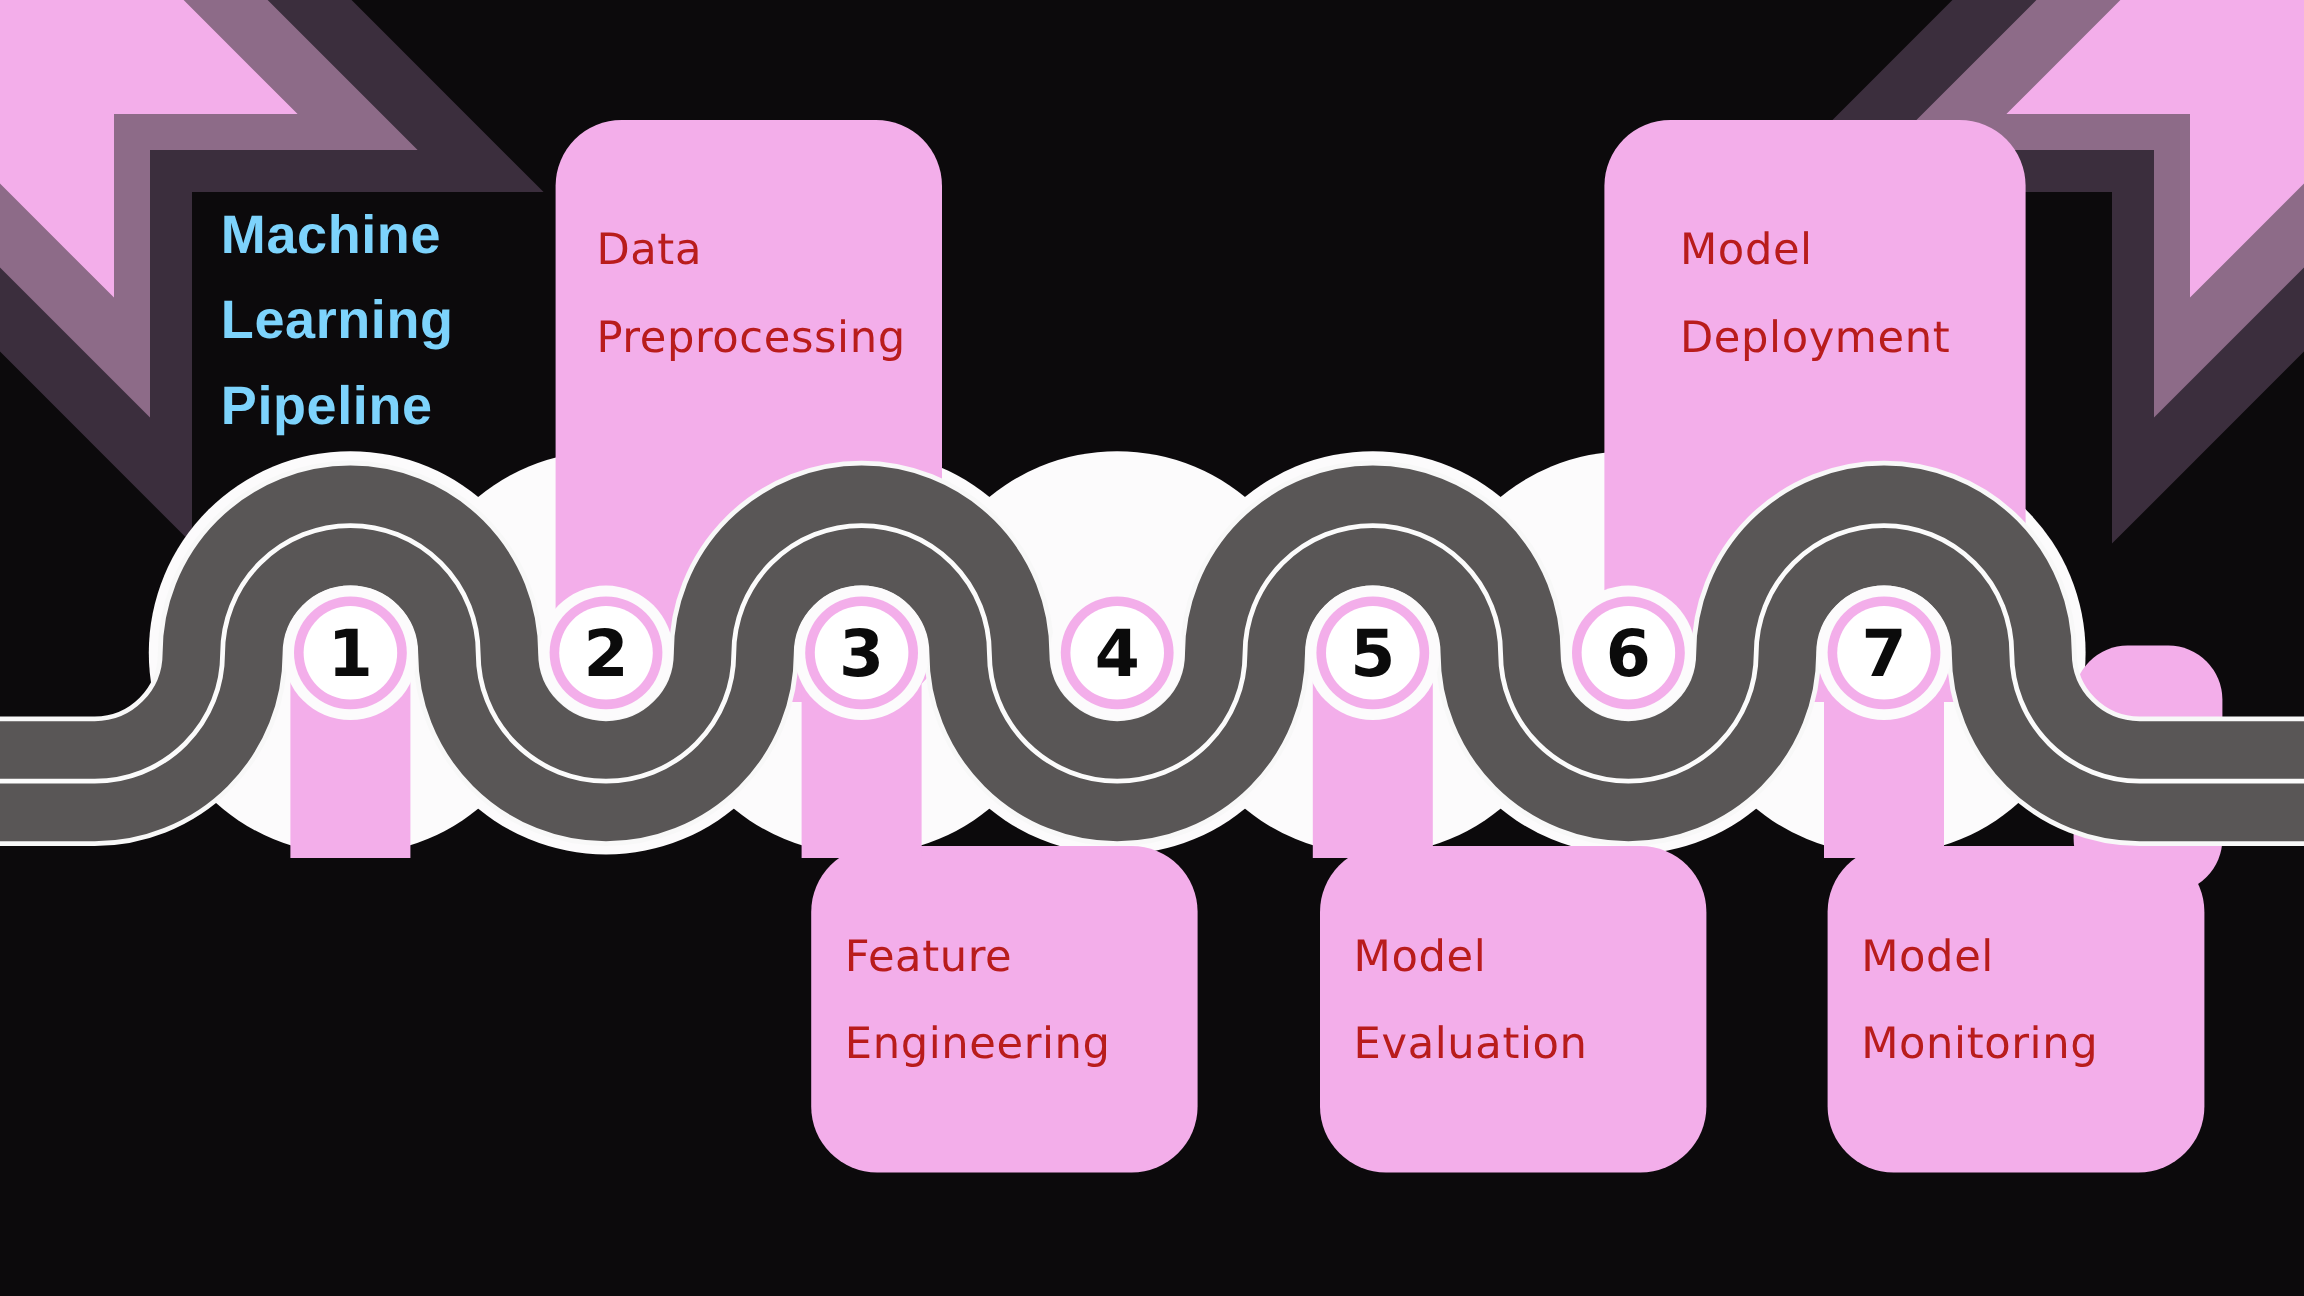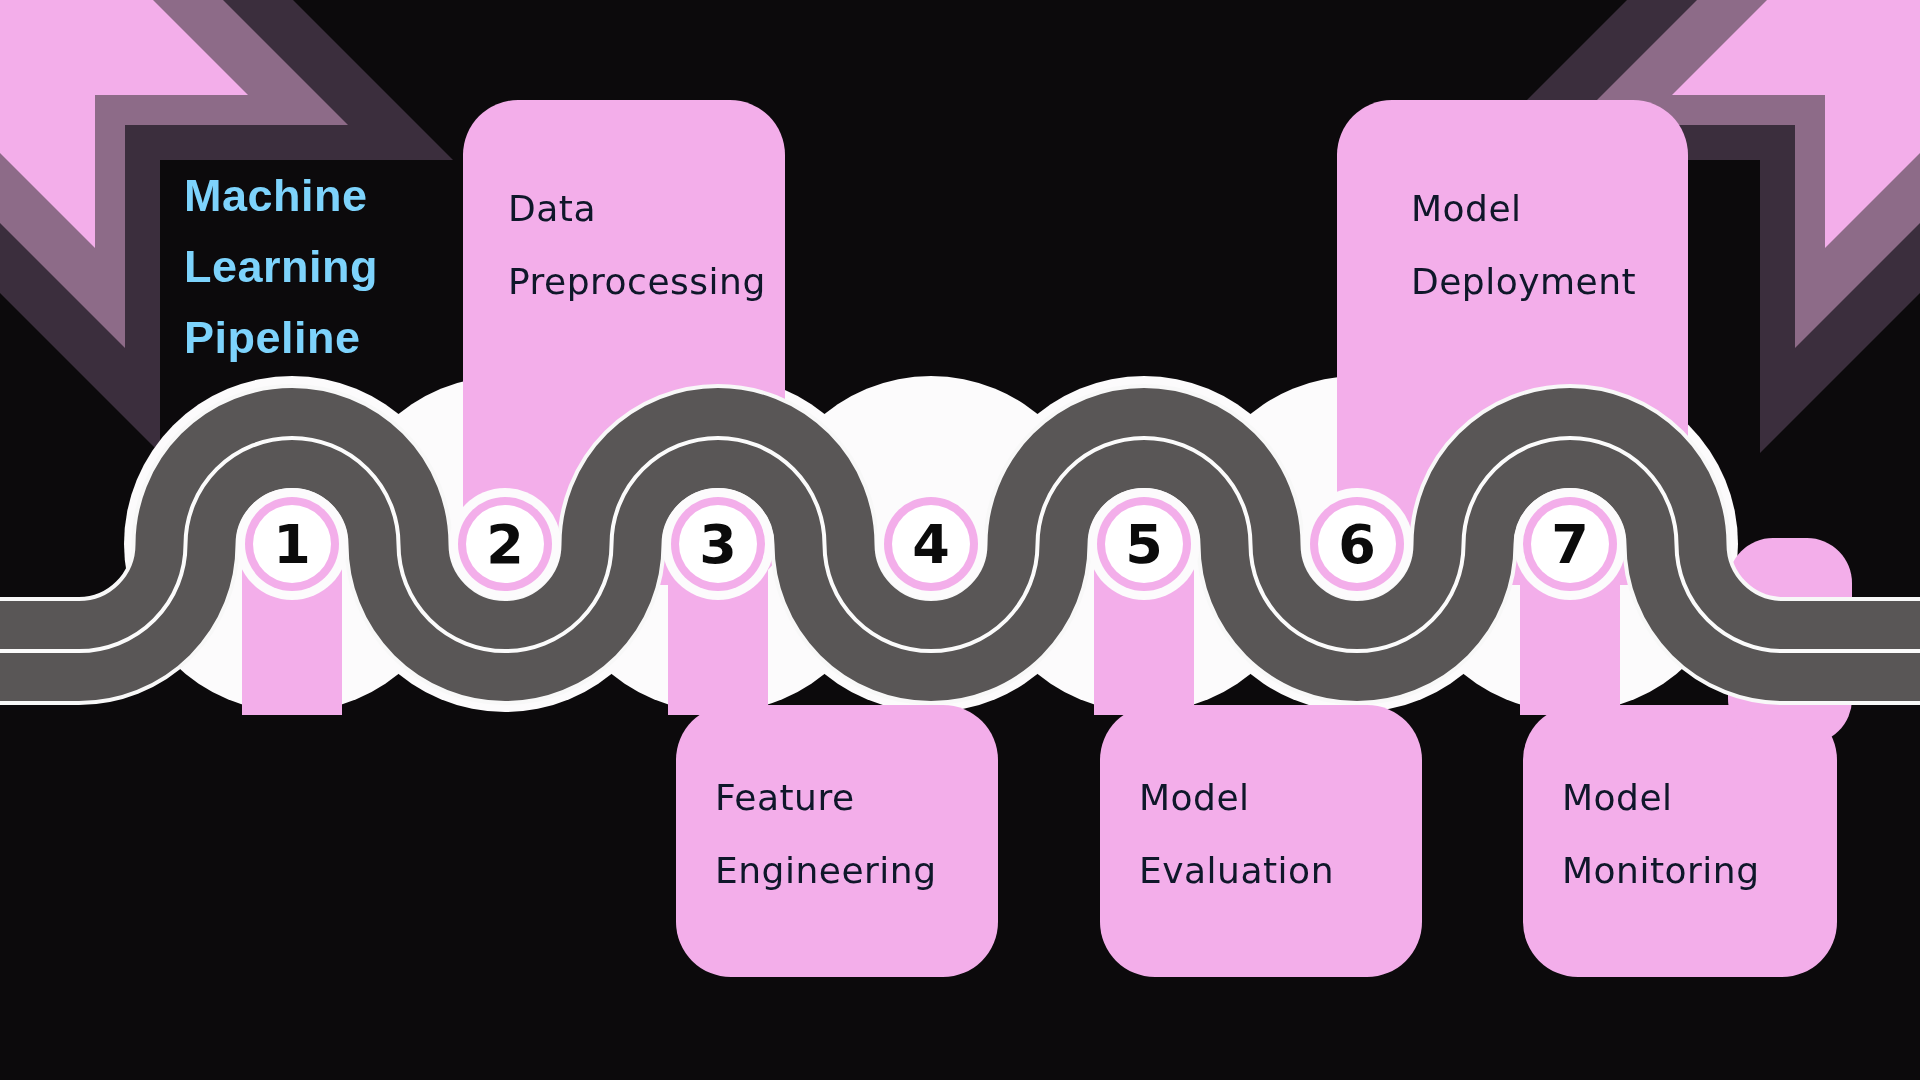--- a/index.html
+++ b/index.html
@@ -8,22 +8,22 @@
   .layer{position:absolute;left:0;top:0;width:1920px;height:1080px;}
   svg.layer{pointer-events:none;}
 
   
   .title{position:absolute;left:184px;top:160px;width:260px;
          font-family:"Liberation Sans",sans-serif;font-weight:800;font-size:45px;
          line-height:71px;color:#7dd3fc;letter-spacing:0.5px;}
 
   
   .card{position:absolute;background:#f3aeea;border-radius:55px;}
-  .card-label{font-size:36px;line-height:73px;letter-spacing:0.5px;color:#0f172a;
-              font-family:"DejaVu Sans",sans-serif;margin-left:11px;}
+  .card-label{font-size:36px;line-height:73px;letter-spacing:0.5px;color:#b91c1c;
+              font-family:"DejaVu Sans",sans-serif;}
   .card.top .card-label{padding:72px 0 0 34px;}
   .card.bottom .card-label{padding:56px 0 0 28px;}
   .end-rect{position:absolute;background:#f3aeea;border-radius:45px;}
 
   
   .neck{position:absolute;width:100px;height:221px;top:494px;background:#f3aeea;
         border-radius:50px 50px 0 0;}
 
   
   .badge{position:absolute;width:112px;height:112px;top:488px;}

